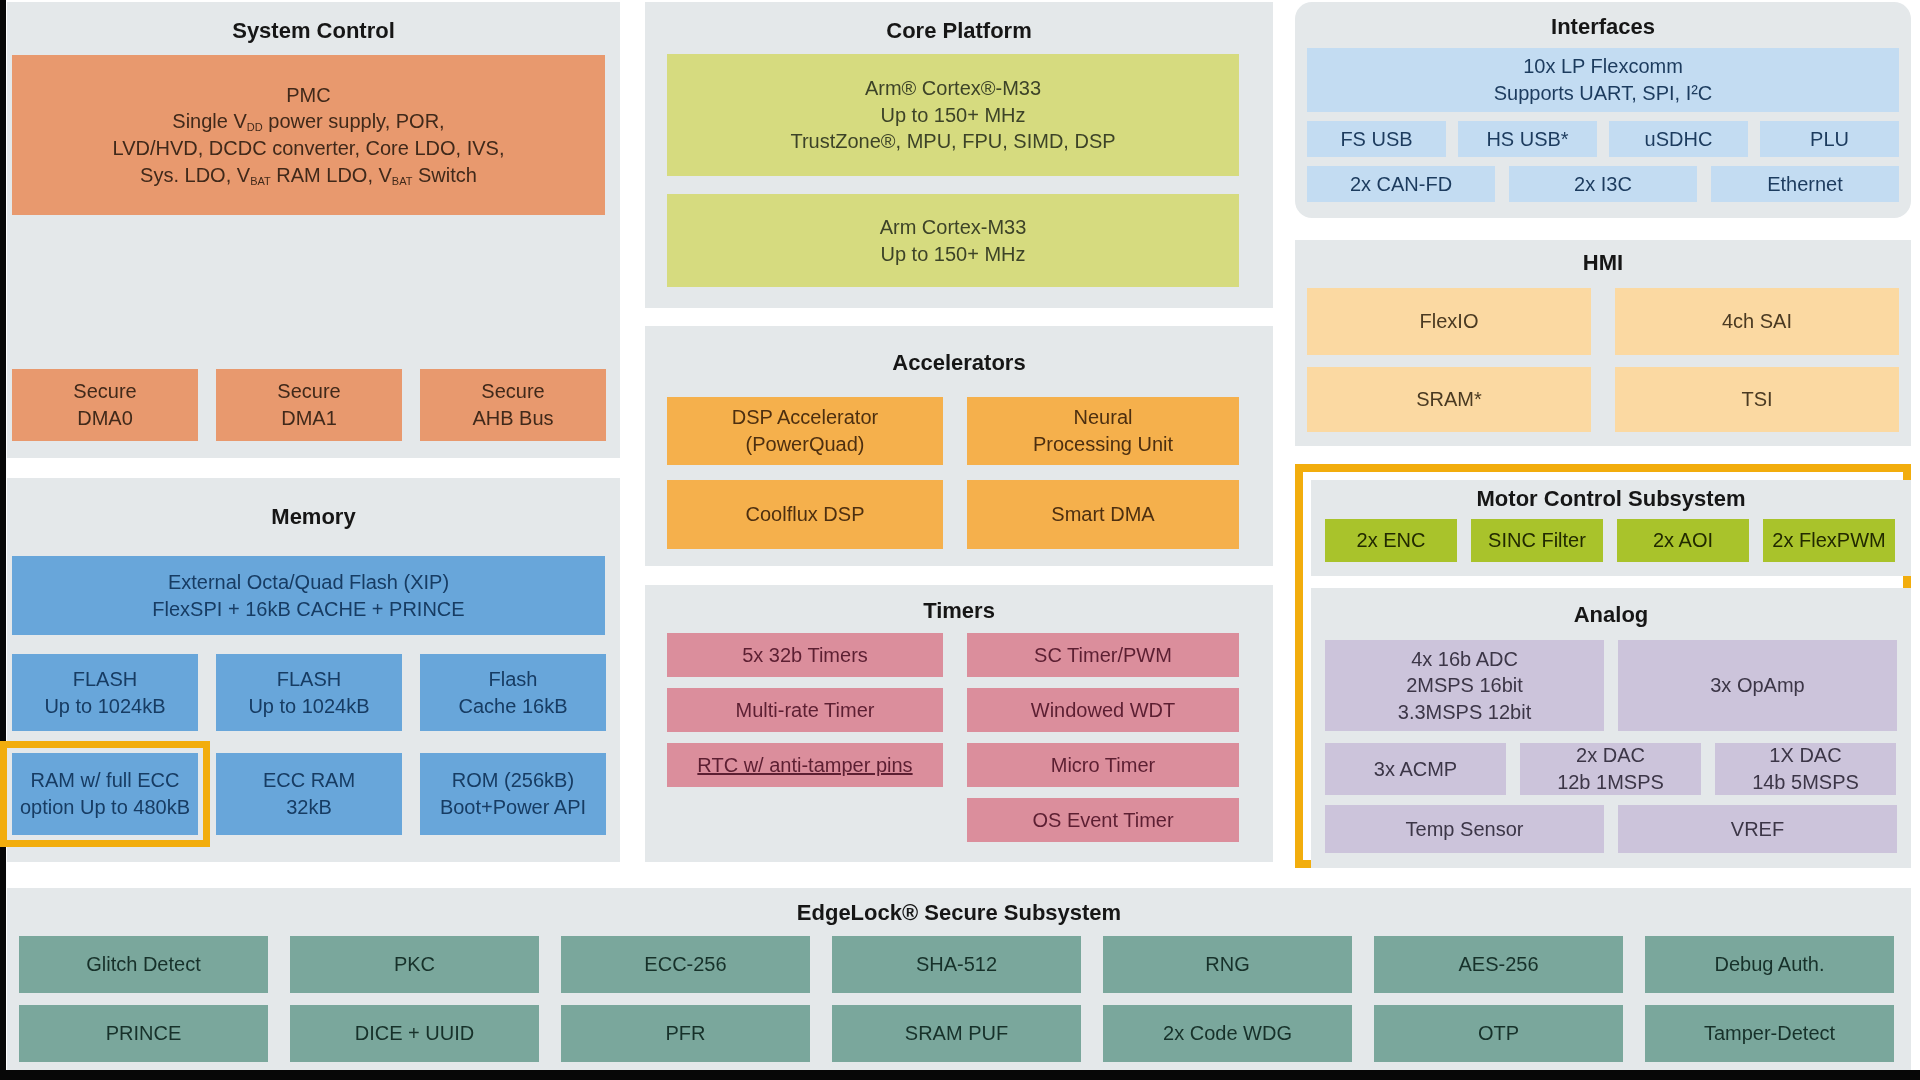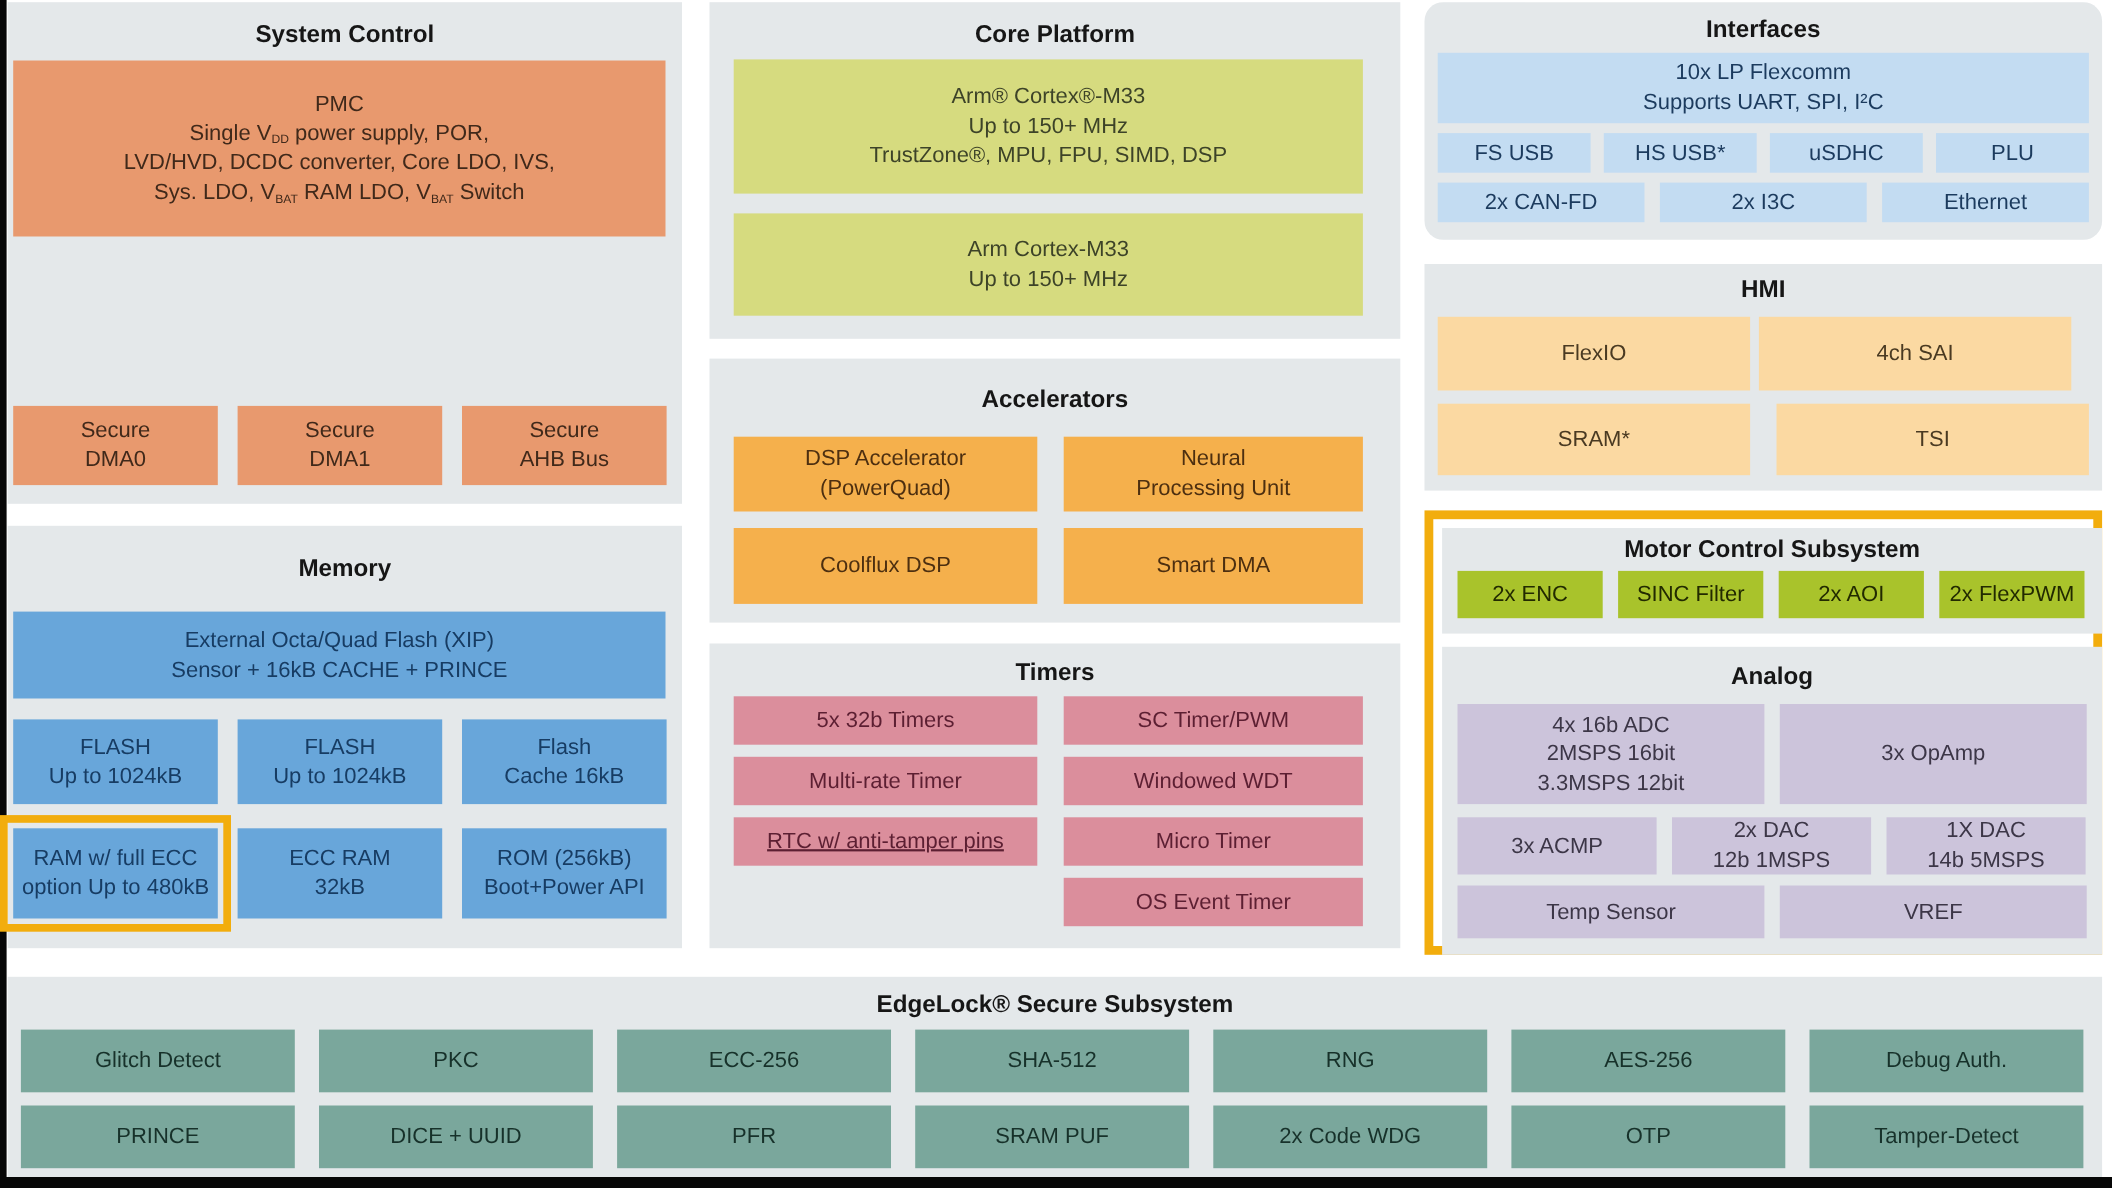--- a/index.html
+++ b/index.html
@@ -48,21 +48,21 @@
 DMA0</div>
   <div class="blk sc" style="left:209px;top:367px;width:186px;height:72px;">Secure
 DMA1</div>
   <div class="blk sc" style="left:413px;top:367px;width:186px;height:72px;">Secure
 AHB Bus</div>
 </div>
 
 <div class="panel" style="left:7px;top:478px;width:613px;height:384px;">
   <div class="ptitle" style="top:26px;">Memory</div>
   <div class="blk mem" style="left:5px;top:78px;width:593px;height:79px;">External Octa/Quad Flash (XIP)
-Sensor + 16kB CACHE + PRINCE</div>
+FlexSPI + 16kB CACHE + PRINCE</div>
   <div class="blk mem" style="left:5px;top:176px;width:186px;height:77px;">FLASH
 Up to 1024kB</div>
   <div class="blk mem" style="left:209px;top:176px;width:186px;height:77px;">FLASH
 Up to 1024kB</div>
   <div class="blk mem" style="left:413px;top:176px;width:186px;height:77px;">Flash
 Cache 16kB</div>
   <div class="blk mem hl" style="left:5px;top:275px;width:186px;height:82px;">RAM w/ full ECC
 option Up to 480kB</div>
   <div class="blk mem" style="left:209px;top:275px;width:186px;height:82px;">ECC RAM
 32kB</div>
@@ -109,21 +109,21 @@
   <div class="blk int" style="left:314px;top:119px;width:139px;height:36px;">uSDHC</div>
   <div class="blk int" style="left:465px;top:119px;width:139px;height:36px;">PLU</div>
   <div class="blk int" style="left:12px;top:164px;width:188px;height:36px;">2x CAN-FD</div>
   <div class="blk int" style="left:214px;top:164px;width:188px;height:36px;">2x I3C</div>
   <div class="blk int" style="left:416px;top:164px;width:188px;height:36px;">Ethernet</div>
 </div>
 
 <div class="panel" style="left:1295px;top:240px;width:616px;height:206px;">
   <div class="ptitle" style="top:10px;">HMI</div>
   <div class="blk hmi" style="left:12px;top:48px;width:284px;height:67px;">FlexIO</div>
-  <div class="blk hmi" style="left:304px;top:48px;width:284px;height:67px;">4ch SAI</div>
+  <div class="blk hmi" style="left:320px;top:48px;width:284px;height:67px;">4ch SAI</div>
   <div class="blk hmi" style="left:12px;top:127px;width:284px;height:65px;">SRAM*</div>
   <div class="blk hmi" style="left:320px;top:127px;width:284px;height:65px;">TSI</div>
 </div>
 
 <div class="wrapper" style="left:1295px;top:464px;width:616px;height:404px;">
   <div class="panel" style="left:8px;top:8px;width:600px;height:96px;">
     <div class="ptitle" style="top:6px;">Motor Control Subsystem</div>
     <div class="blk mot" style="left:14px;top:39px;width:132px;height:43px;">2x ENC</div>
     <div class="blk mot" style="left:160px;top:39px;width:132px;height:43px;">SINC Filter</div>
     <div class="blk mot" style="left:306px;top:39px;width:132px;height:43px;">2x AOI</div>

